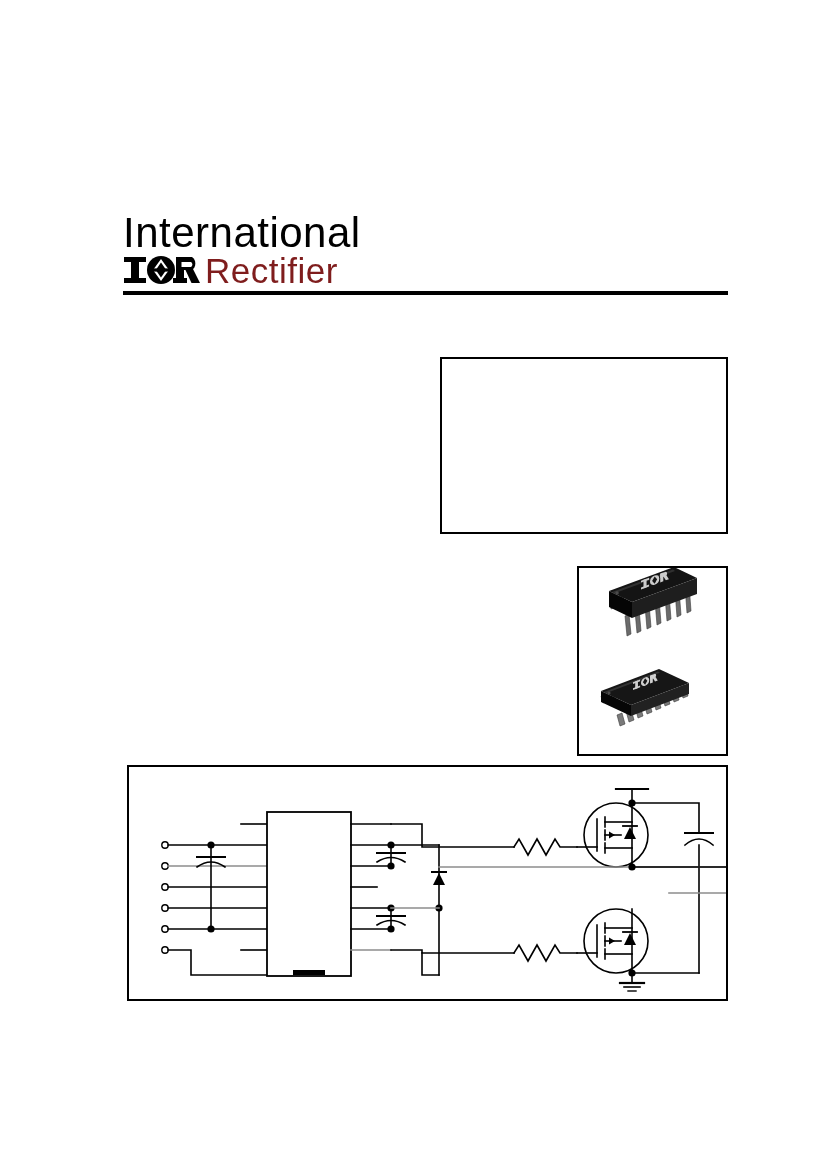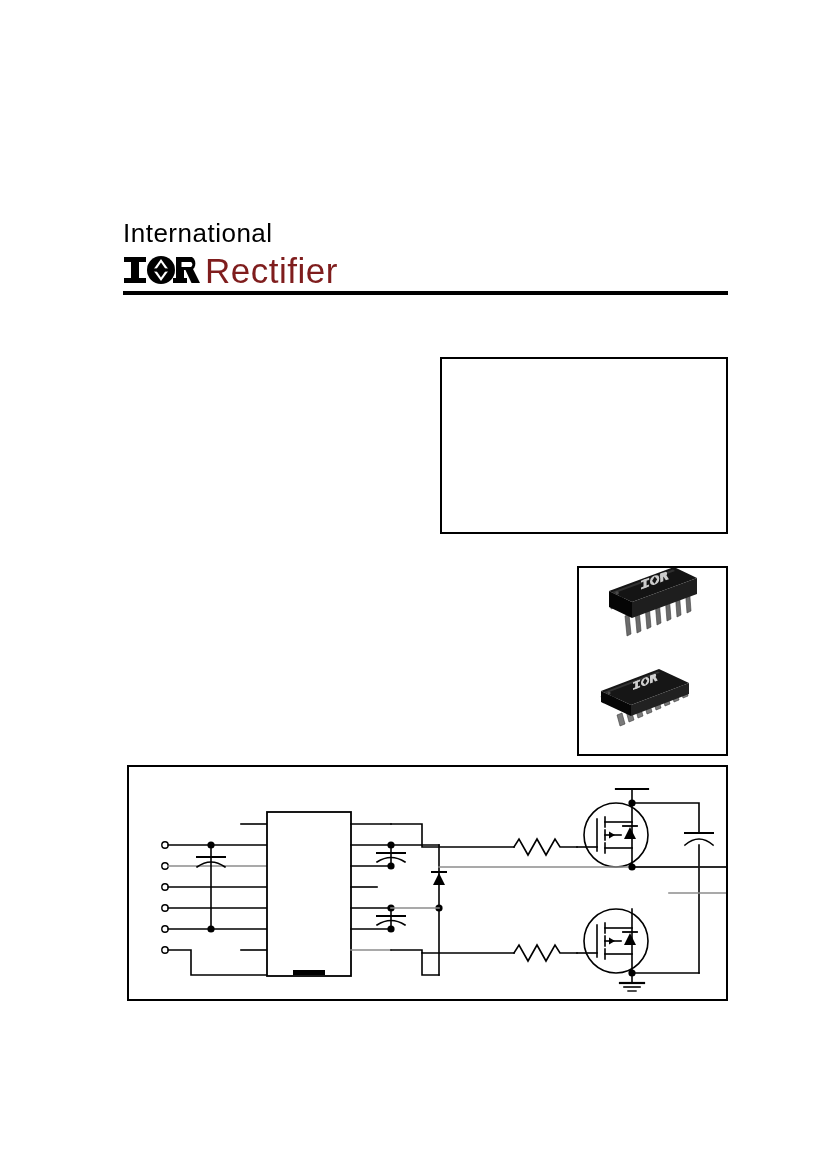--- a/index.html
+++ b/index.html
@@ -26,21 +26,21 @@
     left: 123px;
     top: 215px;
     width: 610px;
     height: 90px;
   }
   #logo-word-international {
     position: absolute;
     left: 0px;
     top: 0px;
     font-family: "Liberation Sans", sans-serif;
-    font-size: 26px;
+    font-size: 42px;
     font-weight: 300;
     letter-spacing: 0.5px;
     color: #000000;
     line-height: 36px;
     white-space: nowrap;
   }
   #logo-row2 {
     position: absolute;
     left: 0px;
     top: 38px;

